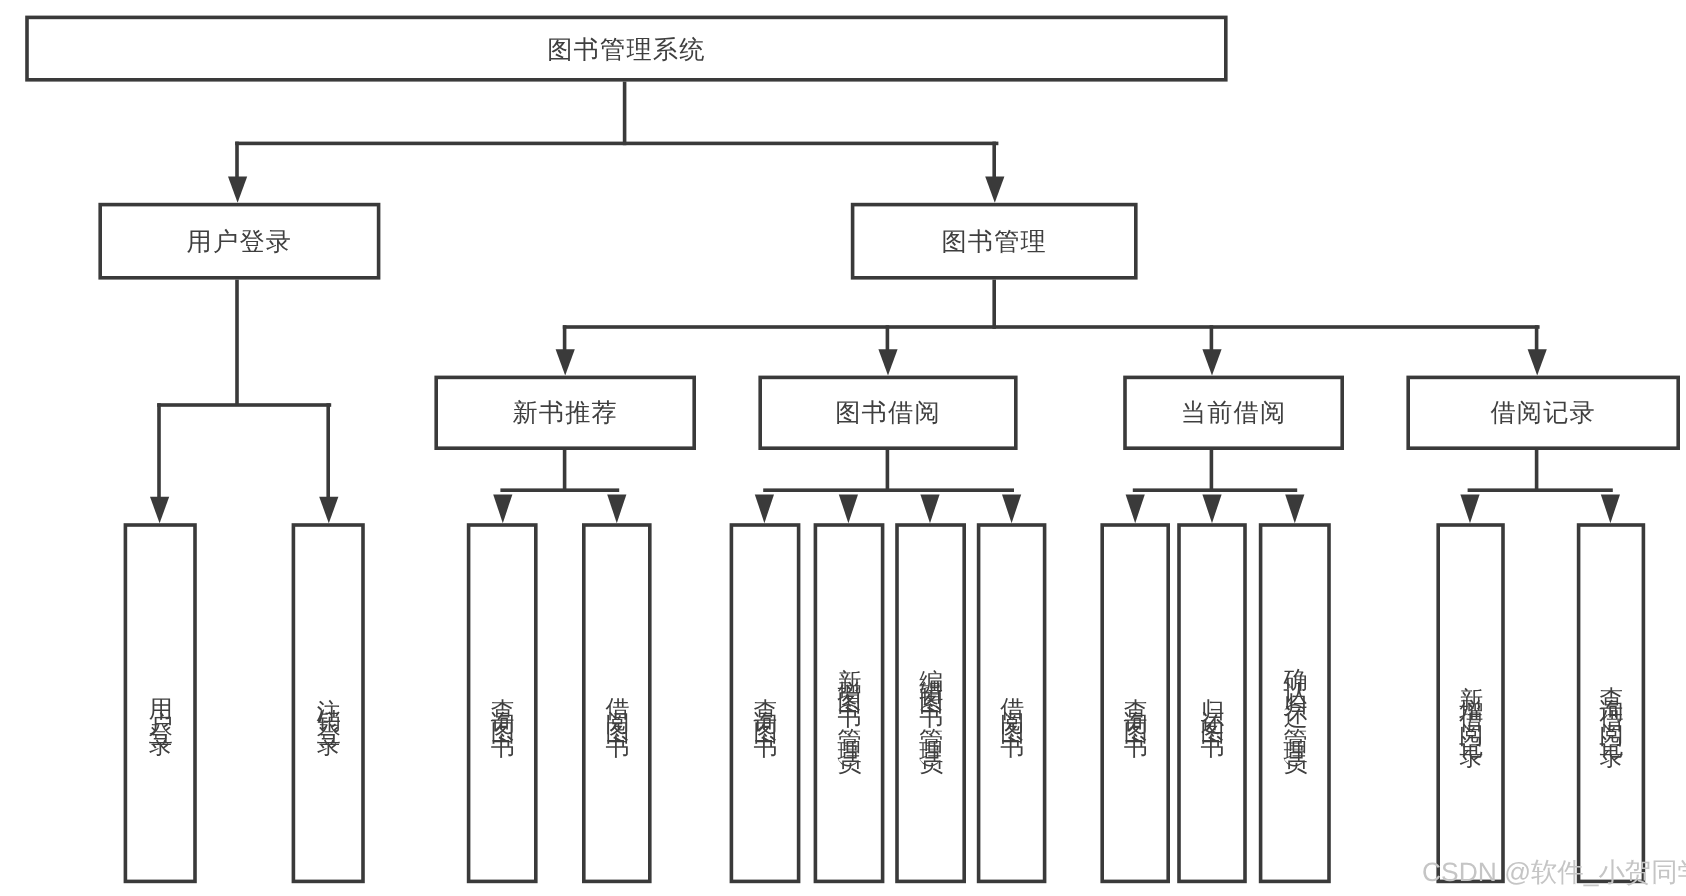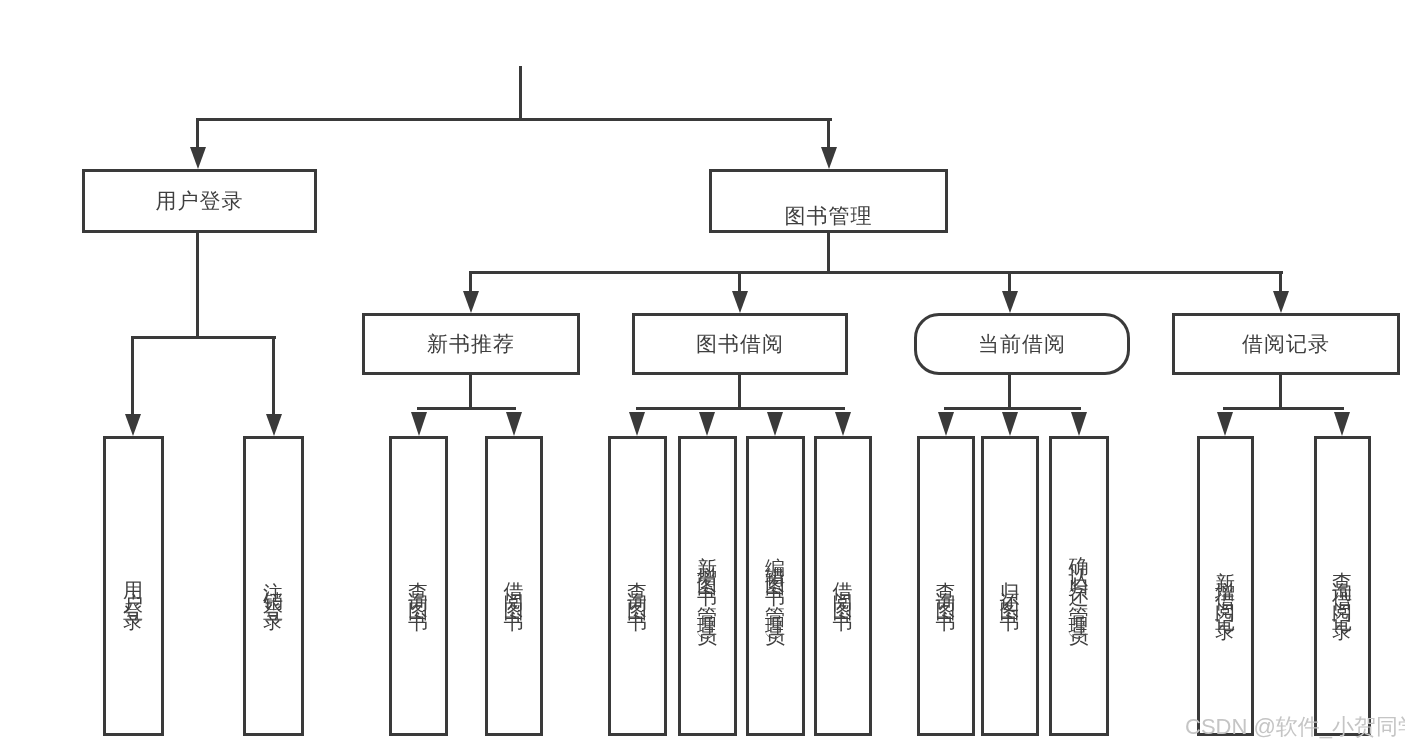--- a/index.html
+++ b/index.html
@@ -97,35 +97,38 @@
   <div class="hline" style="left:944px;top:407px;width:137px;height:3px;"></div>
   <div class="arrow tall" style="left:938px;top:412px;"></div>
   <div class="arrow tall" style="left:1002px;top:412px;"></div>
   <div class="arrow tall" style="left:1071px;top:412px;"></div>
 
   <div class="vline" style="left:1279px;top:373px;width:3px;height:37px;"></div>
   <div class="hline" style="left:1223px;top:407px;width:121px;height:3px;"></div>
   <div class="arrow tall" style="left:1217px;top:412px;"></div>
   <div class="arrow tall" style="left:1334px;top:412px;"></div>
 
+  <div class="node" style="left:21px;top:13px;width:1002px;height:55px;">
+    <span class="hlabel">图书管理系统</span>
+  </div>
 
   <div class="node" style="left:82px;top:169px;width:235px;height:64px;">
     <span class="hlabel">用户登录</span>
   </div>
-  <div class="node" style="left:709px;top:169px;width:239px;height:64px;align-items:flex-end;">
+  <div class="node" style="left:709px;top:169px;width:239px;height:64px;">
     <span class="hlabel">图书管理</span>
   </div>
 
   <div class="node" style="left:362px;top:313px;width:218px;height:62px;">
     <span class="hlabel">新书推荐</span>
   </div>
   <div class="node" style="left:632px;top:313px;width:216px;height:62px;">
     <span class="hlabel">图书借阅</span>
   </div>
-  <div class="node" style="left:914px;top:313px;width:216px;height:62px;border-radius:25px;">
+  <div class="node" style="left:936px;top:313px;width:184px;height:62px;">
     <span class="hlabel">当前借阅</span>
   </div>
   <div class="node" style="left:1172px;top:313px;width:228px;height:62px;">
     <span class="hlabel">借阅记录</span>
   </div>
 
   <div class="node vnode" style="left:103px;top:436px;width:61px;height:300px;">
     <span class="vtext">用户登录</span>
   </div>
   <div class="node vnode" style="left:243px;top:436px;width:61px;height:300px;">

